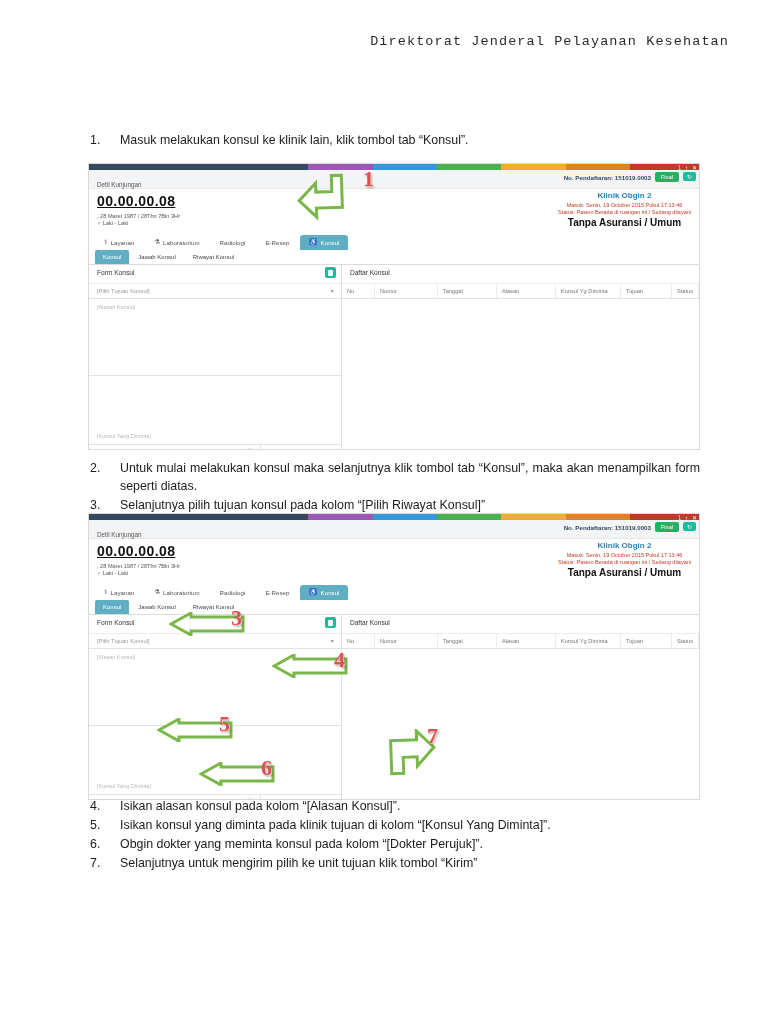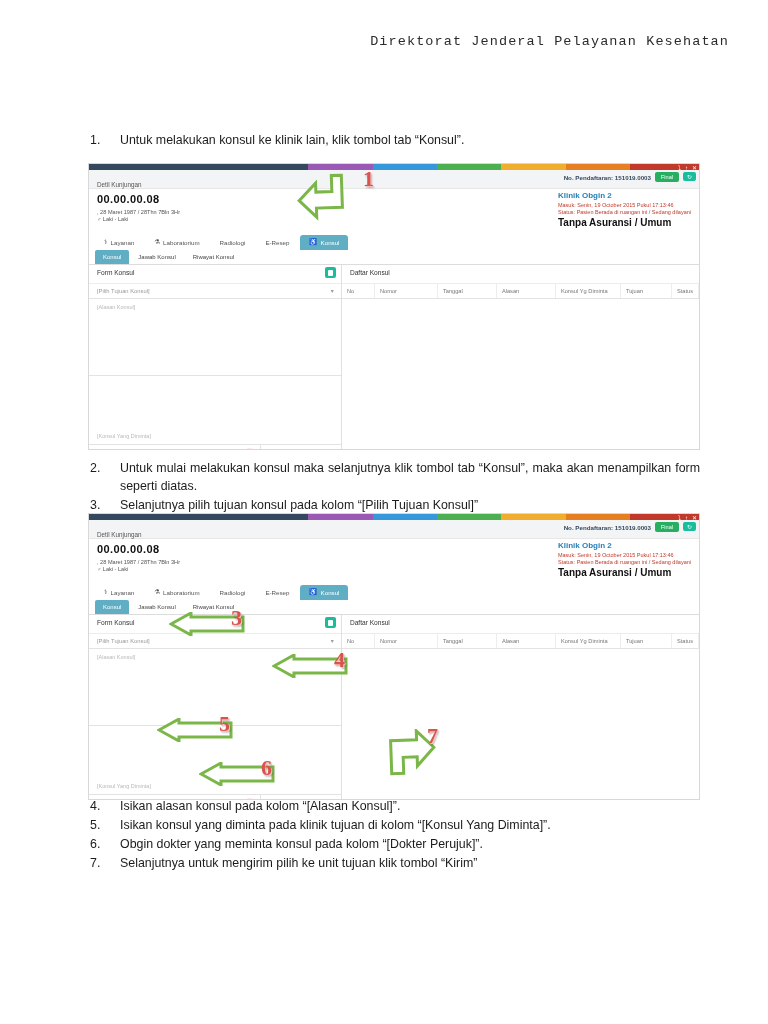--- a/index.html
+++ b/index.html
@@ -61,24 +61,24 @@
     position:absolute;right:20px;top:2px;background:#27ae60;color:#fff;
     font-size:5.6px;padding:2px 6px;border-radius:2px;
   }
   .btn-refresh{
     position:absolute;right:3px;top:2px;background:#1abc9c;color:#fff;
     font-size:6px;padding:1px 4px;border-radius:2px;
   }
 
   
   .pband{position:relative;background:#fff;padding:4px 8px 3px 8px;height:36px;}
-  .pband .mrn{font-size:11px;font-weight:bold;color:#111;letter-spacing:.4px;}
+  .pband .mrn{font-size:14px;font-weight:bold;color:#111;letter-spacing:.4px;text-decoration:underline;}
   .pband .dob{font-size:5.6px;color:#555;margin-top:4px;}
   .pband .sex{font-size:5.6px;color:#555;margin-top:1px;}
-  .pband .right{position:absolute;right:8px;top:2px;text-align:left;}
+  .pband .right{position:absolute;right:8px;top:2px;text-align:center;}
   .pband .clinic{font-size:8px;font-weight:bold;color:#2980b9;}
   .pband .masuk{font-size:5.5px;color:#c0392b;margin-top:2px;}
   .pband .status{font-size:5.5px;color:#c0392b;margin-top:1px;}
   .pband .ins{font-size:10px;font-weight:bold;color:#111;margin-top:2px;}
 
   
   .mtabs{display:flex;align-items:center;gap:2px;padding:3px 6px 0 6px;background:#fff;}
   .mtab{font-size:6.2px;color:#555;padding:4px 9px;border-radius:3px 3px 0 0;
         display:flex;align-items:center;gap:3px;white-space:nowrap;}
   .mtab.active{background:#5faec4;color:#fff;}
@@ -125,21 +125,21 @@
 <body>
 
 <div class="page">
 
   <div class="doc-header">Direktorat Jenderal Pelayanan Kesehatan</div>
 
 
   <div class="olist" id="list1">
     <div class="row">
       <div class="num">1.</div>
-      <div class="txt">Untuk melakukan konsul ke klinik lain, klik tombol tab “Konsul”.</div>
+      <div class="txt">Masuk melakukan konsul ke klinik lain, klik tombol tab “Konsul”.</div>
     </div>
   </div>
 
   <div class="shot" id="shot1">
 
     <div class="colorbar">
       <i style="flex:5.1;background:#34495e"></i>
         <i style="flex:1.5;background:#9b59b6"></i>
       <i style="flex:1.5;background:#3498db"></i>
         <i style="flex:1.5;background:#4caf50"></i>
@@ -246,21 +246,21 @@
     </div>
   </div>
 
   <div class="olist just" id="list2">
     <div class="row">
       <div class="num">2.</div>
       <div class="txt">Untuk mulai melakukan konsul maka selanjutnya klik tombol tab “Konsul”, maka akan menampilkan form seperti diatas.</div>
     </div>
     <div class="row">
       <div class="num">3.</div>
-      <div class="txt">Selanjutnya pilih tujuan konsul pada kolom “[Pilih Tujuan Konsul]”</div>
+      <div class="txt">Selanjutnya pilih tujuan konsul pada kolom “[Pilih Riwayat Konsul]”</div>
     </div>
   </div>
 
   <div class="shot" id="shot2">
 
     <div class="colorbar">
       <i style="flex:5.1;background:#34495e"></i>
         <i style="flex:1.5;background:#9b59b6"></i>
       <i style="flex:1.5;background:#3498db"></i>
         <i style="flex:1.5;background:#4caf50"></i>

